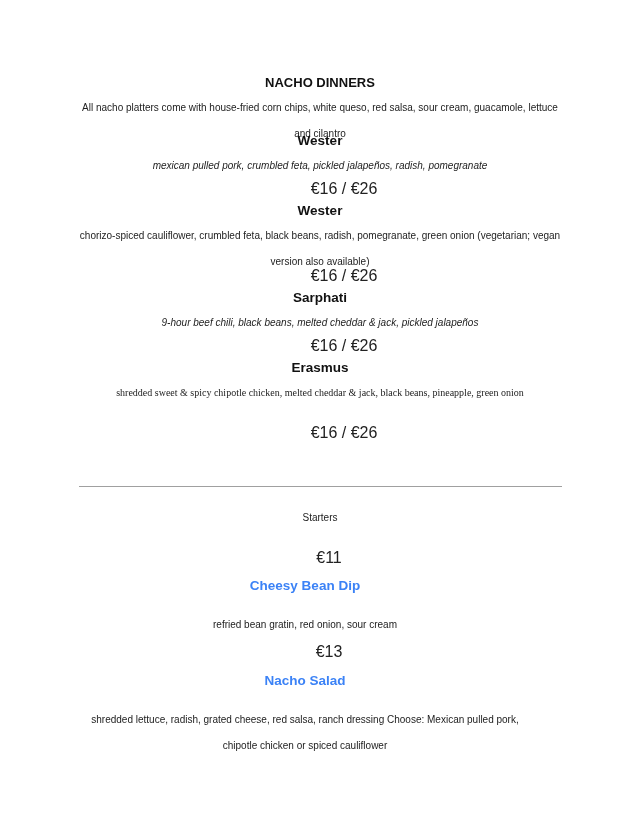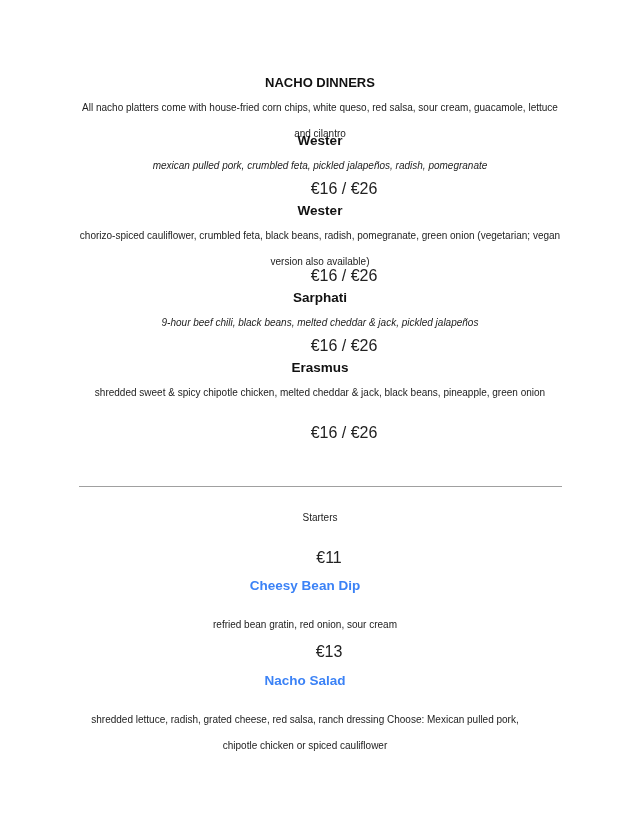--- a/index.html
+++ b/index.html
@@ -33,21 +33,21 @@
 
   <div class="center dish-name" style="top:203px;">Wester</div>
   <div class="center body-text wrap" style="top:223px; padding:0 76px;">chorizo-spiced cauliflower, crumbled feta, black beans, radish, pomegranate, green onion (vegetarian; vegan version also available)</div>
   <div class="center price" style="top:267px;">€16 / €26</div>
 
   <div class="center dish-name" style="top:290px;">Sarphati</div>
   <div class="center body-text" style="top:310px;font-style:italic;">9-hour beef chili, black beans, melted cheddar &amp; jack, pickled jalapeños</div>
   <div class="center price" style="top:337px;">€16 / €26</div>
 
   <div class="center dish-name" style="top:360px;">Erasmus</div>
-  <div class="center body-text wrap" style="top:380px; padding:0 55px;">shredded sweet &amp; spicy chipotle chicken, melted cheddar &amp; jack, black beans, pineapple, green onion</div>
+  <div class="center body-text wrap" style="top:380px; padding:0 55px;font-family:Liberation Serif, serif;">shredded sweet &amp; spicy chipotle chicken, melted cheddar &amp; jack, black beans, pineapple, green onion</div>
   <div class="center price" style="top:424px;">€16 / €26</div>
 </div>
 
 <div class="divider"></div>
 
 <div>
   <div class="center body-text" style="top:505px;">Starters</div>
 
   <div class="left price" style="top:549px;">€11</div>
   <div class="left starter-name" style="top:578px;">Cheesy Bean Dip</div>

